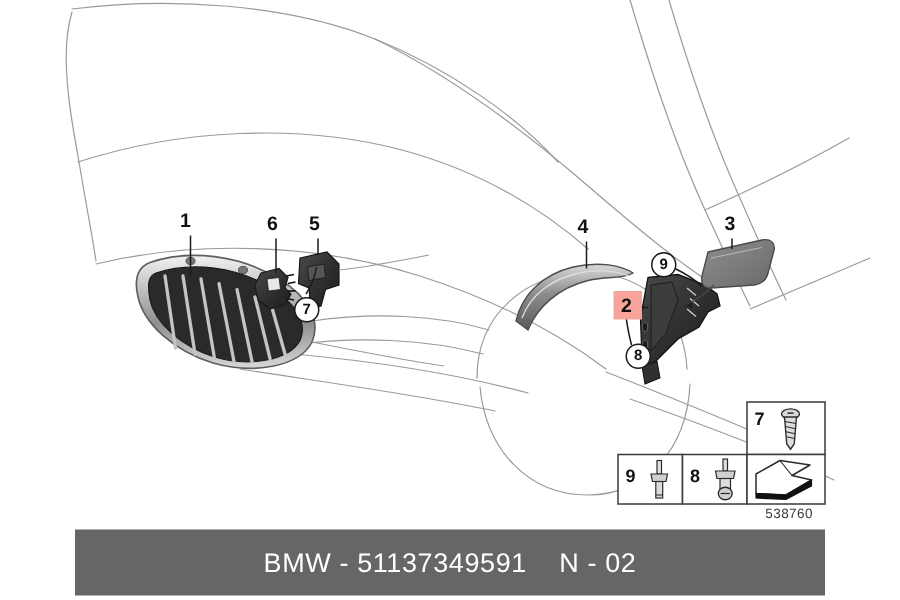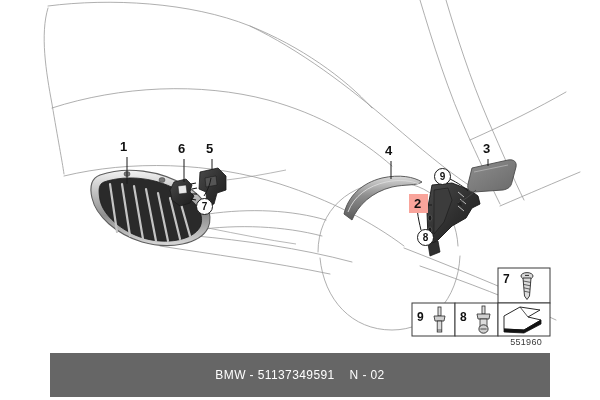--- a/index.html
+++ b/index.html
@@ -75,21 +75,21 @@
     top: 353px;
     width: 500px;
     height: 44px;
     background: #666666;
     display: flex;
     align-items: center;
     justify-content: center;
   }
   #footer-text {
     font-family: "Liberation Sans", sans-serif;
-    font-size: 12px;
+    font-size: 18px;
     color: #ffffff;
     letter-spacing: 0.4px;
     white-space: pre;
   }
 </style>
 </head>
 <body>
 
 <div id="page">
 
@@ -309,19 +309,19 @@
 
   <div class="callout-hl" style="left:409px; top:194px;"></div>
   <div class="callout-num" style="left:414px; top:197px;">2</div>
 
   <div class="circ-num" style="left:417px; top:229px;">8</div>
 
   <div class="legend-num" style="left:503px; top:272px;">7</div>
   <div class="legend-num" style="left:417px; top:310px;">9</div>
   <div class="legend-num" style="left:460px; top:310px;">8</div>
 
-  <div id="part-code">551960</div>
+  <div id="part-code">538760</div>
 
   <div id="footer-bar">
     <span id="footer-text">BMW - 51137349591    N - 02</span>
   </div>
 
 </div>
 
 </body></html>

